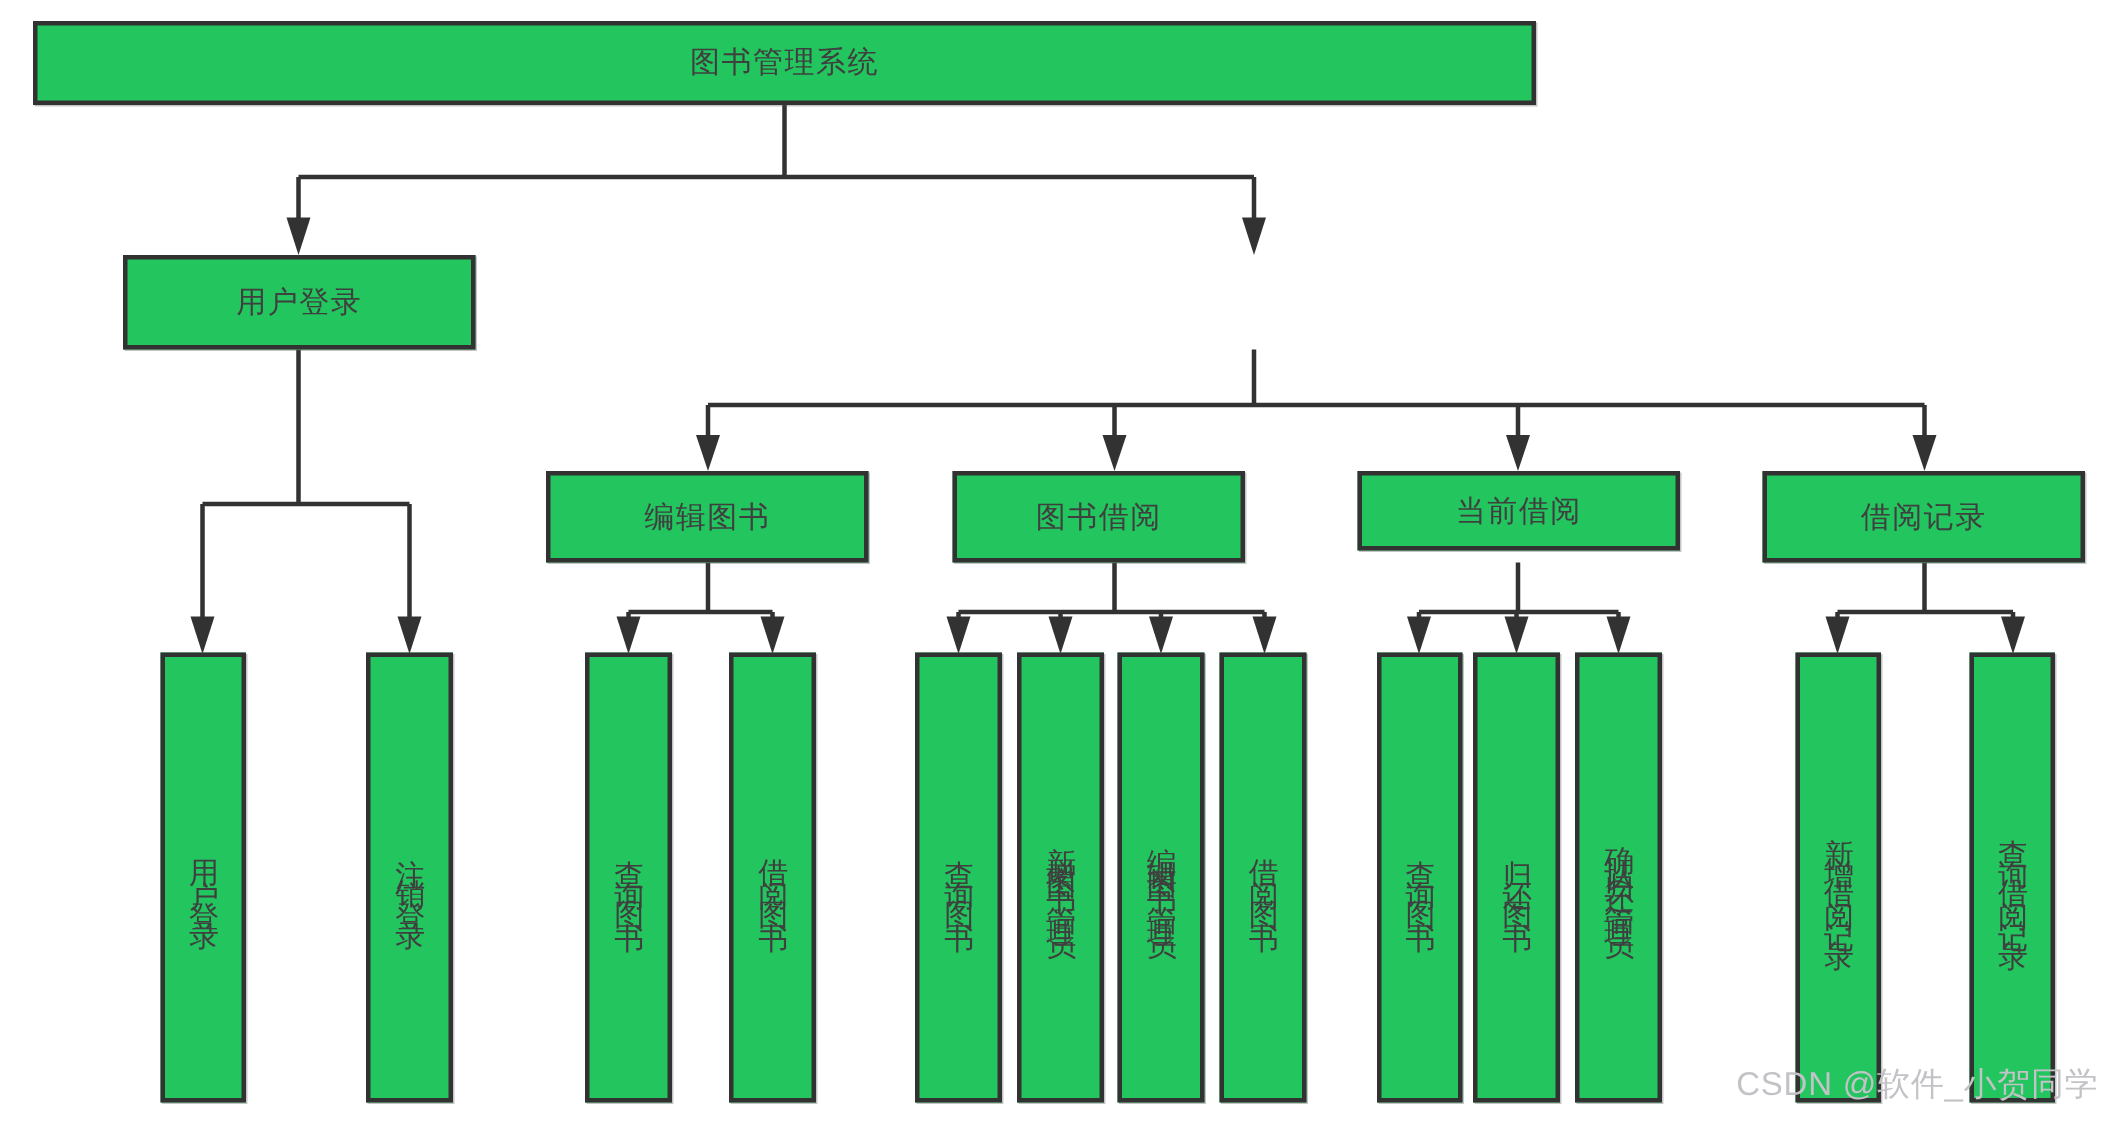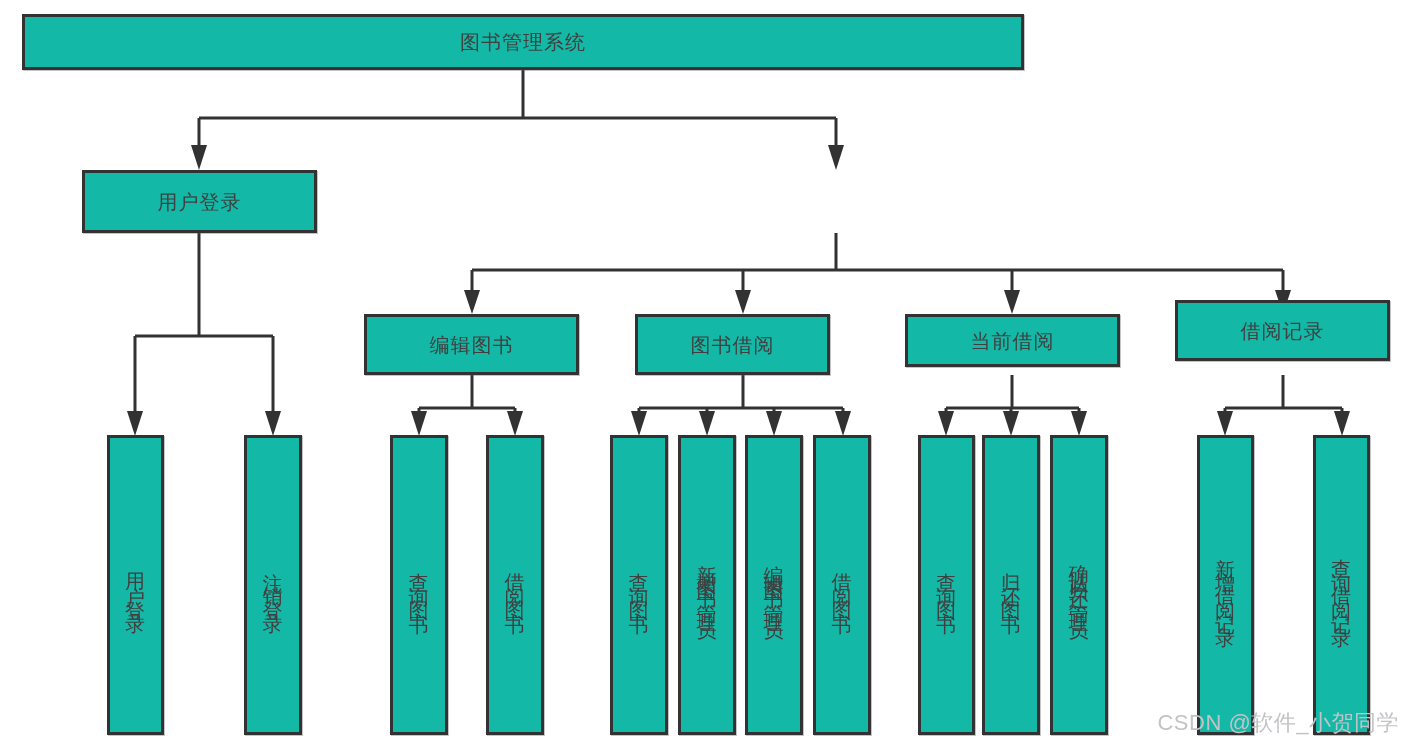--- a/index.html
+++ b/index.html
@@ -14,21 +14,21 @@
   #connectors {
     position: absolute;
     left: 0; top: 0;
     width: 1405px; height: 747px;
     pointer-events: none;
   }
   .box {
     position: absolute;
     box-sizing: border-box;
     border: 3px solid #323232;
-    background: #14b8a6;
+    background: #22c55e;
     color: #3f3f3f;
     display: flex;
     align-items: center;
     justify-content: center;
     text-align: center;
     line-height: 1;
     box-shadow: 1px 1px 0 rgba(90,90,90,0.35);
   }
   .h { font-size: 20px; letter-spacing: 1px; }
   .v {
@@ -99,21 +99,21 @@
     </g>
   </svg>
 
   <div class="box h" style="left:22px; top:14px; width:1002px; height:56px;">图书管理系统</div>
 
   <div class="box h" style="left:82px; top:170px; width:235px; height:63px;">用户登录</div>
 
   <div class="box h" style="left:364px; top:314px; width:215px; height:61px;">编辑图书</div>
   <div class="box h" style="left:635px; top:314px; width:195px; height:61px;">图书借阅</div>
   <div class="box h" style="left:905px; top:314px; width:215px; height:53px;">当前借阅</div>
-  <div class="box h" style="left:1175px; top:300px; width:215px; height:61px;">借阅记录</div>
+  <div class="box h" style="left:1175px; top:314px; width:215px; height:61px;">借阅记录</div>
 
   <div class="box v ls-wide" style="left:107px; top:435px; width:57px; height:300px;">用户登录</div>
   <div class="box v ls-wide" style="left:244px; top:435px; width:58px; height:300px;">注销登录</div>
 
   <div class="box v ls-wide" style="left:390px; top:435px; width:58px; height:300px;">查询图书</div>
   <div class="box v ls-wide" style="left:486px; top:435px; width:58px; height:300px;">借阅图书</div>
 
   <div class="box v ls-wide" style="left:610px; top:435px; width:58px; height:300px;">查询图书</div>
   <div class="box v ls-narrow" style="left:678px; top:435px; width:58px; height:300px;">新增图书（管理员）</div>
   <div class="box v ls-narrow" style="left:745px; top:435px; width:58px; height:300px;">编辑图书（管理员）</div>

